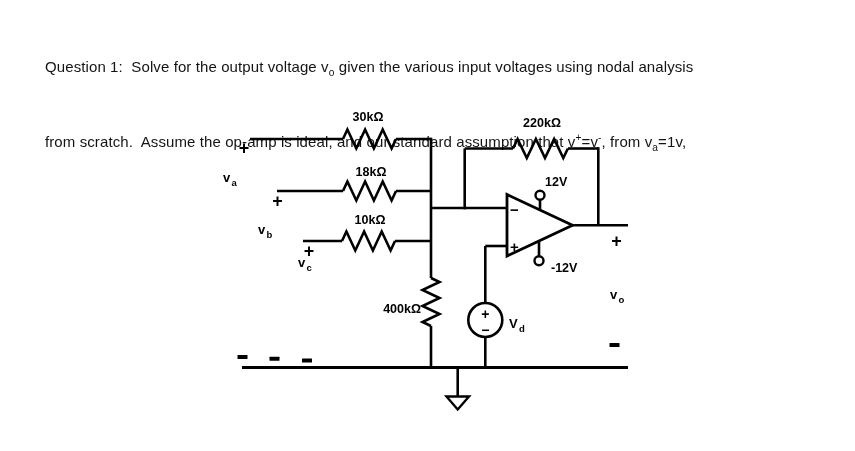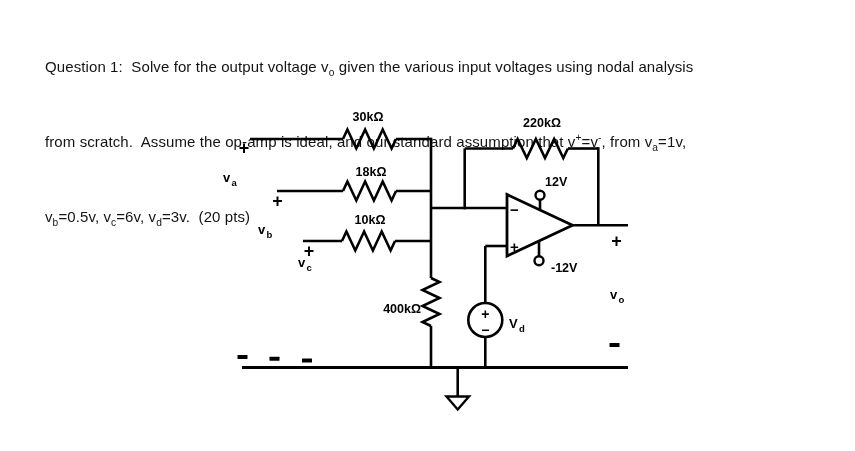--- a/index.html
+++ b/index.html
@@ -28,21 +28,20 @@
   .dash{fill:#000;}
 </style>
 </head>
 <body>
 
 <div class="page">
 
   <div class="question">
     <p style="margin:0"><span>Question 1:  Solve for the output voltage v</span><sub>o</sub><span> given the various input voltages using nodal analysis</span></p>
     <p style="margin:0"><span>from scratch.  Assume the op-amp is ideal, and our standard assumption that v</span><sup>+</sup><span>=v</span><sup>-</sup><span>, from v</span><sub>a</sub><span>=1v,</span></p>
-    <p style="margin:0"><span>v</span><sub>b</sub><span>=0.5v, v</span><sub>c</sub><span>=6v, v</span><sub>d</sub><span>=3v.  (20 pts)</span></p>
   </div>
 
   <svg class="circuit" width="855" height="451" viewBox="0 0 855 451">
 
     <path class="wire" d="M250,139 H343"></path>
     <path class="wire" d="M343,139 l4.4,-9.5 l8.9,19 l8.8,-19 l8.8,19 l8.8,-19 l8.9,19 l4.4,-9.5"></path>
     <path class="wire" d="M396,139 H431"></path>
 
     <path class="wire" d="M277,191 H343"></path>
     <path class="wire" d="M343,191 l4.4,-9.5 l8.9,19 l8.8,-19 l8.8,19 l8.8,-19 l8.9,19 l4.4,-9.5"></path>

